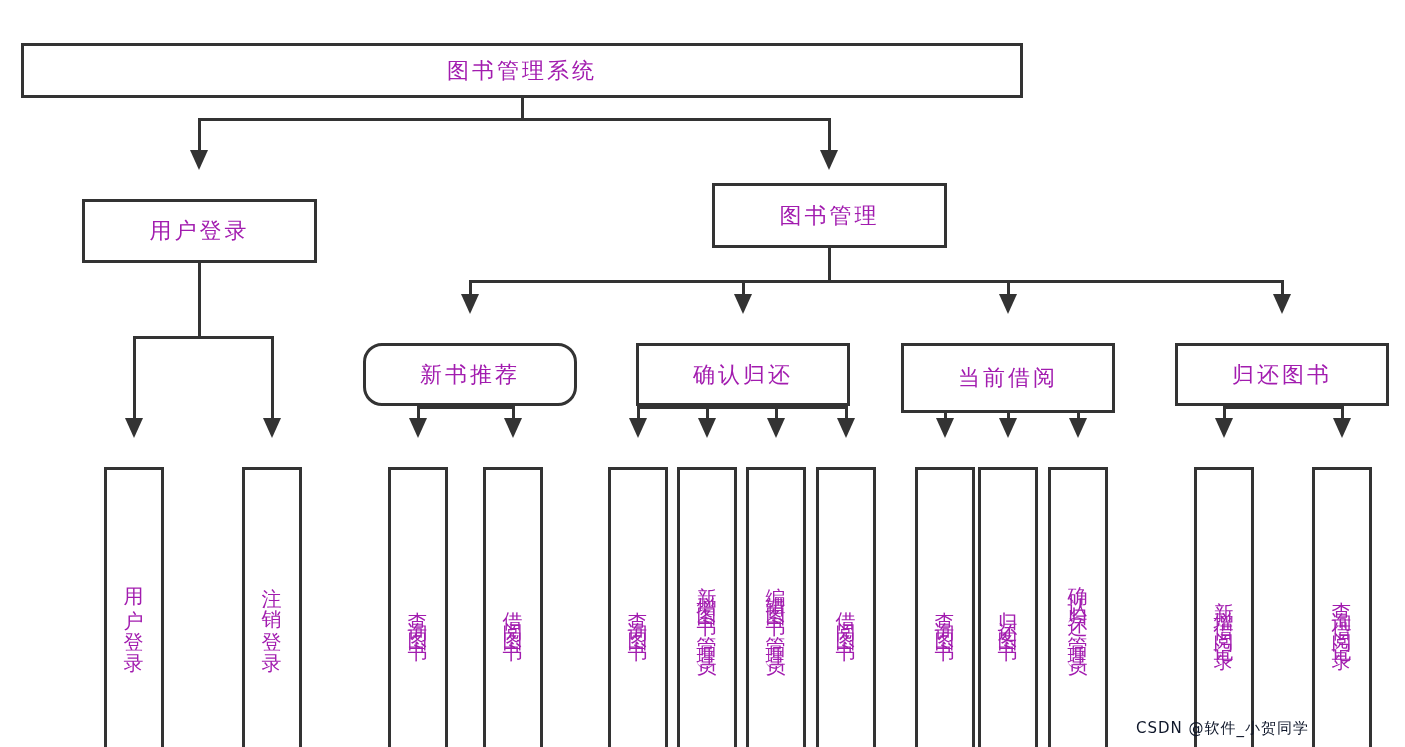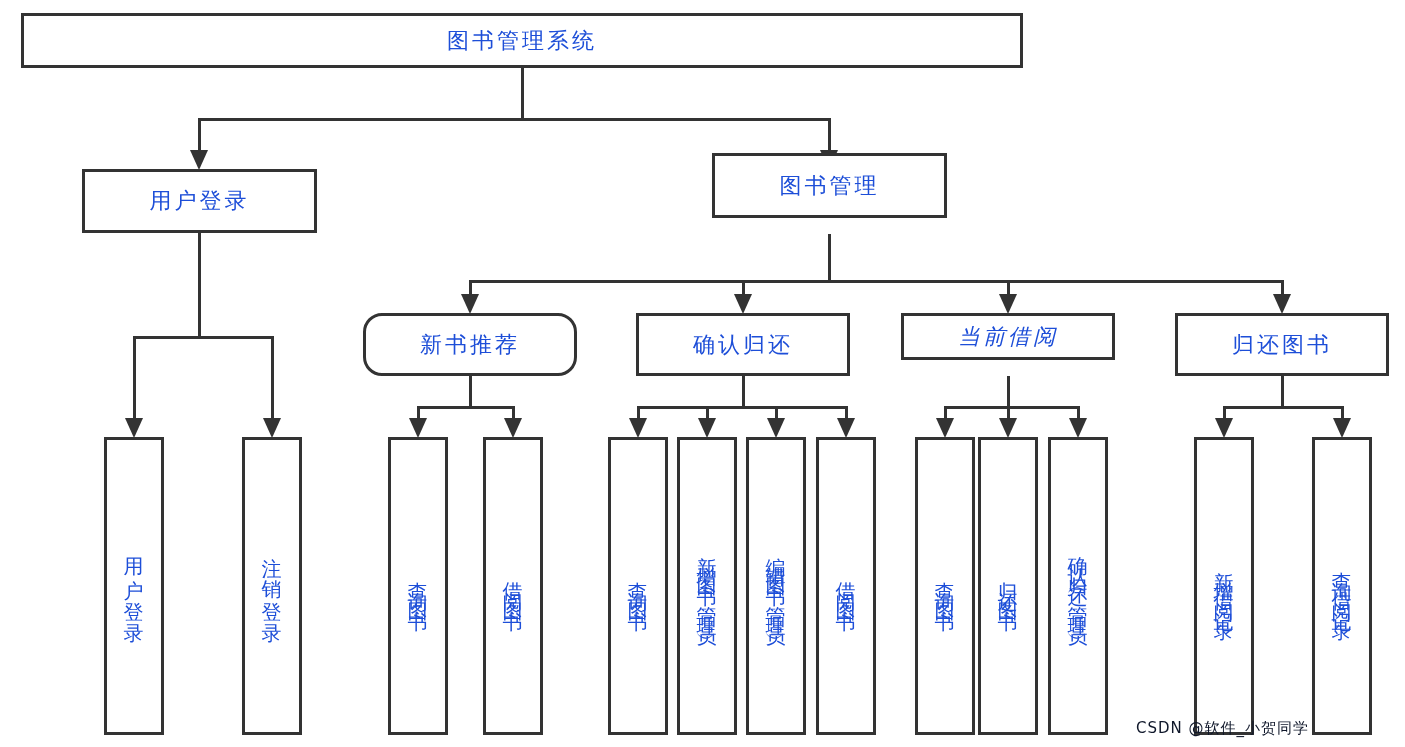--- a/index.html
+++ b/index.html
@@ -1,20 +1,20 @@
 <!DOCTYPE html>
 <html><head>
 <meta charset="utf-8">
 <style>
   html,body{margin:0;padding:0;background:#ffffff;}
   .canvas{position:relative;width:1405px;height:747px;background:#ffffff;overflow:hidden;
           font-family:"DejaVu Sans",sans-serif;color:#262626;}
   .node{position:absolute;box-sizing:border-box;background:#ffffff;border:3px solid #333333;
         display:flex;align-items:center;justify-content:center;font-size:22px;letter-spacing:3px;
-        color:#1d4ed8;z-index:2;}
+        color:#a21caf;z-index:2;margin-top:30px;}
   .leafbox{z-index:2;}
   .vtext{writing-mode:vertical-lr;font-size:20px;letter-spacing:10px;line-height:1.1;}
   .vtext.sp{letter-spacing:22px;}
   .hline{position:absolute;height:3px;background:#333333;z-index:1;}
   .vline{position:absolute;width:3px;background:#333333;z-index:1;}
   .arrow{position:absolute;width:3px;background:#333333;z-index:1;}
   .arrow::after{content:"";position:absolute;left:-7.5px;bottom:-19px;width:0;height:0;
         border-left:9px solid transparent;border-right:9px solid transparent;
         border-top:20px solid #333333;}
   .watermark{position:absolute;left:1136px;top:719px;font-size:15px;letter-spacing:1px;
@@ -25,21 +25,21 @@
 
 <div class="canvas">
 
   <div class="node" style="left:21px;top:13px;width:1002px;height:55px;">图书管理系统</div>
 
   <div class="node" style="left:82px;top:169px;width:235px;height:64px;">用户登录</div>
   <div class="node" style="left:712px;top:153px;width:235px;height:65px;">图书管理</div>
 
   <div class="node" style="left:363px;top:313px;width:214px;height:63px;border-radius:19px;">新书推荐</div>
   <div class="node" style="left:636px;top:313px;width:214px;height:63px;">确认归还</div>
-  <div class="node" style="left:901px;top:313px;width:214px;height:47px;font-style:italic;">当前借阅</div>
+  <div class="node" style="left:901px;top:313px;width:214px;height:70px;">当前借阅</div>
   <div class="node" style="left:1175px;top:313px;width:214px;height:63px;">归还图书</div>
 
   <div class="node leafbox" style="left:104px;top:437px;width:60px;height:298px;">
     <span class="vtext sp">用户登录</span>
   </div>
   <div class="node leafbox" style="left:242px;top:437px;width:60px;height:298px;">
     <span class="vtext sp">注销登录</span>
   </div>
 
   <div class="node leafbox" style="left:388px;top:437px;width:60px;height:298px;">

